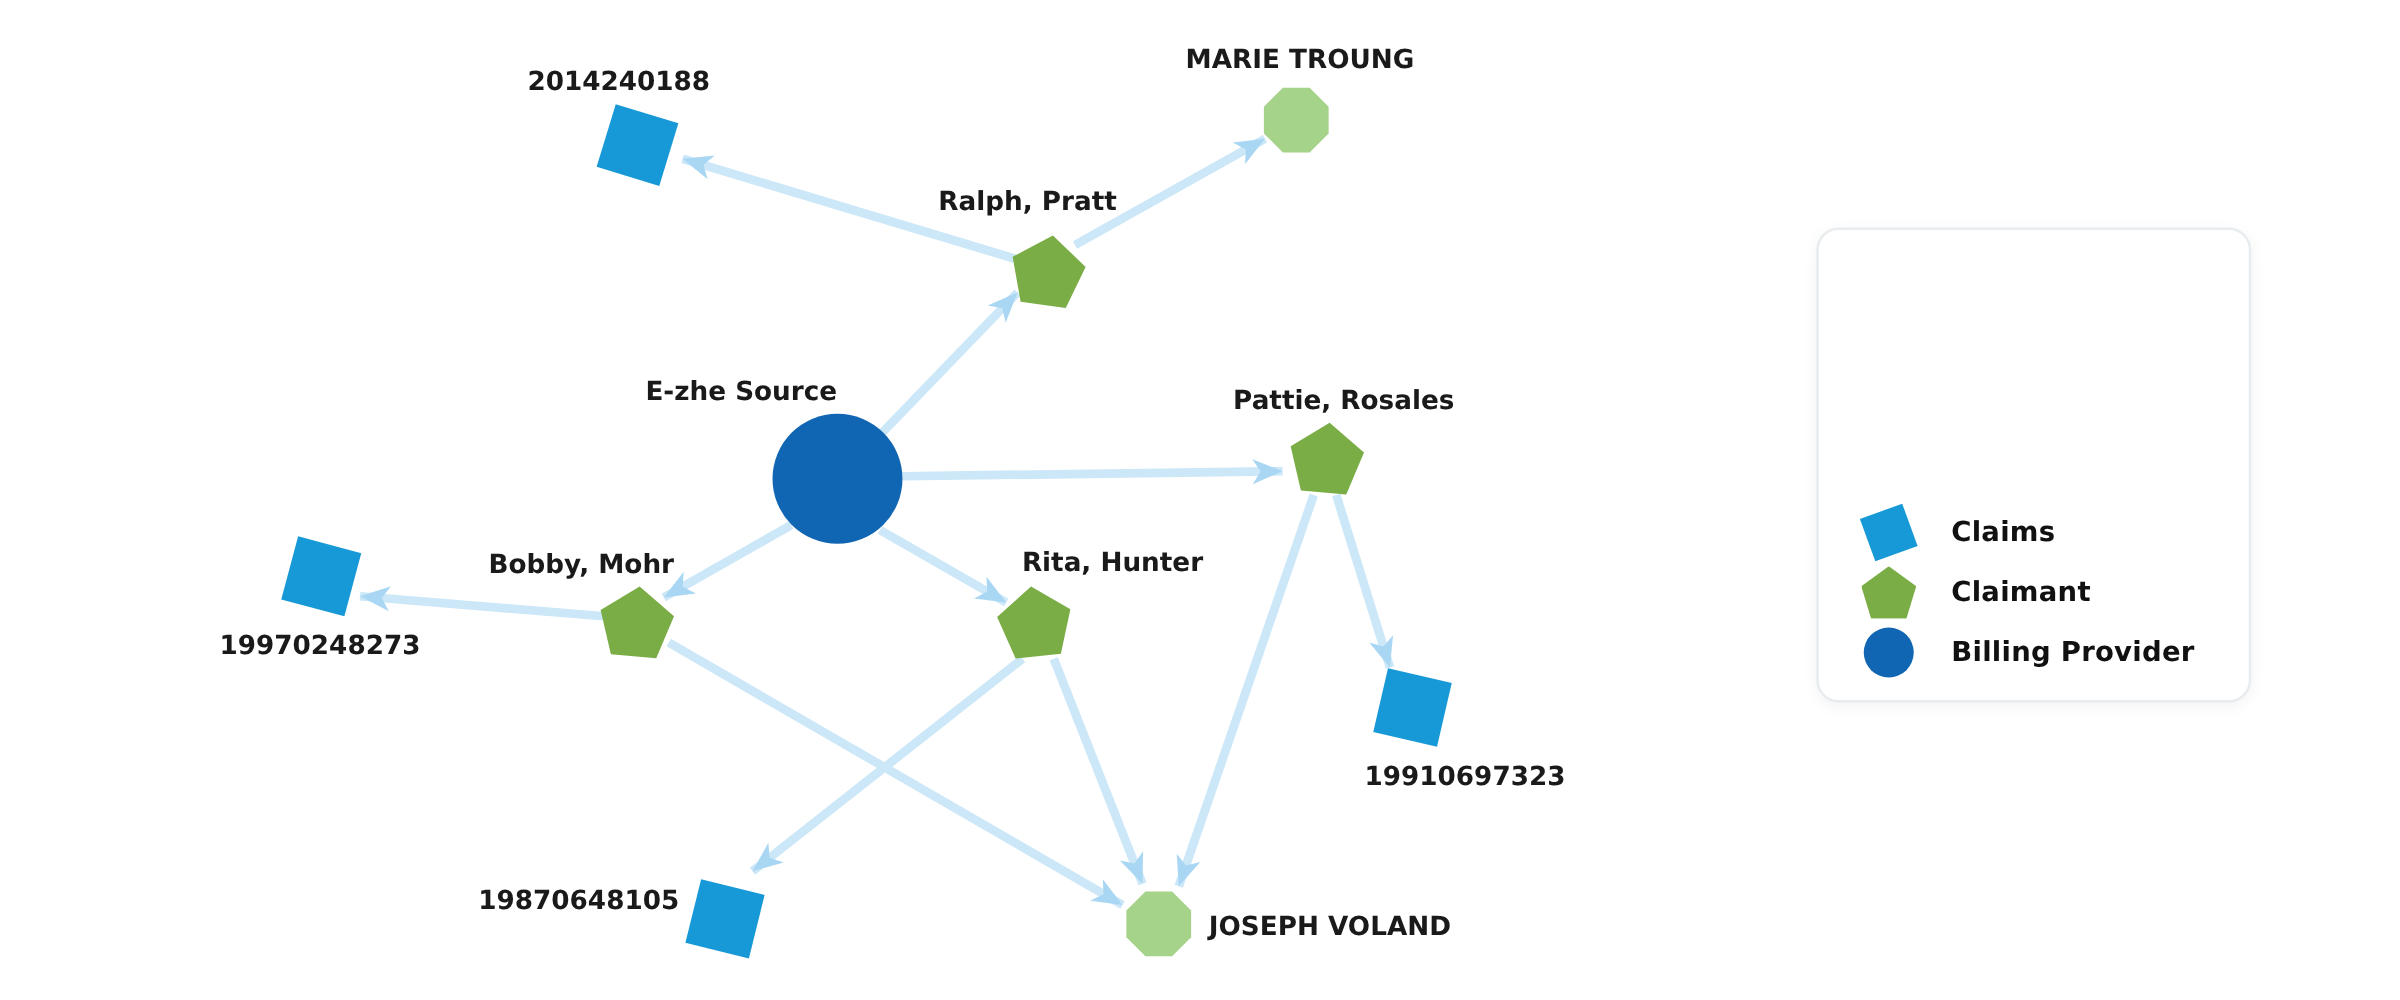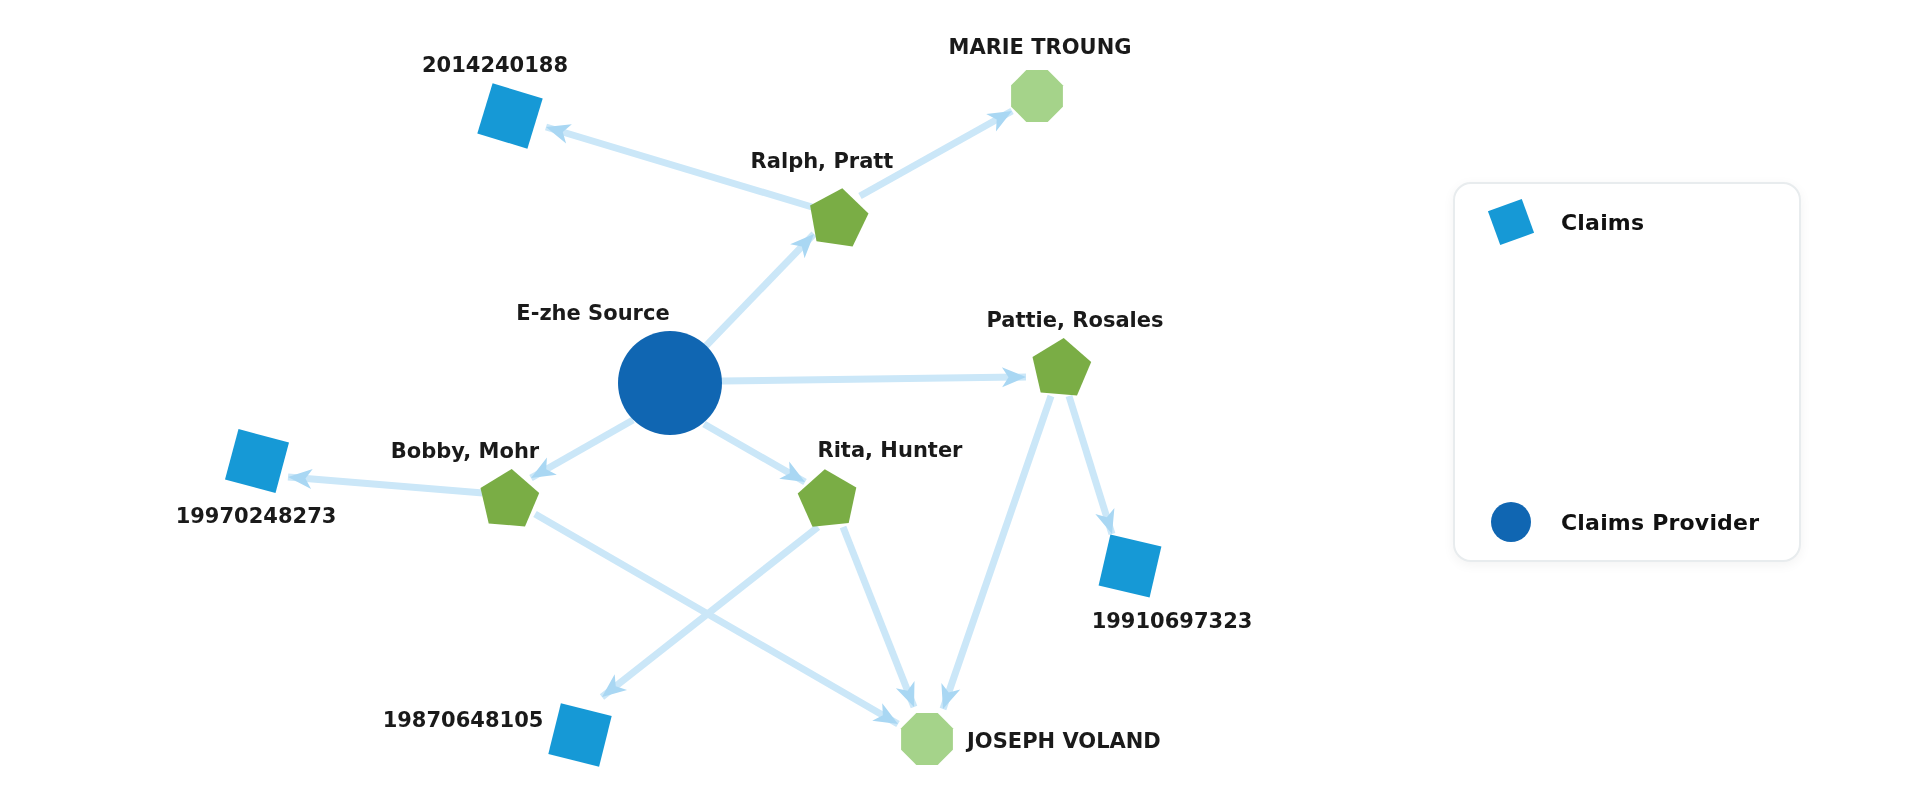--- a/index.html
+++ b/index.html
@@ -10,21 +10,21 @@
   #graph-wrap{position:absolute;left:0;top:0;width:1920px;height:800px;}
   svg{display:block;}
   .node-label{
     font-family:"DejaVu Sans","Liberation Sans",sans-serif;
     font-size:21px;font-weight:600;fill:#1a1a1a;
   }
   .legend-card{
     position:absolute;left:1453px;top:182px;width:348px;height:380px;
     background:#ffffff;border:2px solid #e8ecee;border-radius:18px;
     box-shadow:0 3px 12px rgba(0,0,0,0.05);
-    display:flex;flex-direction:column;justify-content:space-between;
+    display:flex;flex-direction:column;justify-content:flex-end;
     padding:14px 0;box-sizing:border-box;
   }
   .legend-item{
     display:flex;align-items:center;gap:26px;padding-left:32px;
   }
   .legend-icon-box{
     width:48px;height:48px;display:flex;align-items:center;justify-content:center;flex:0 0 48px;
   }
   .legend-label{
     font-size:22px;font-weight:600;color:#111111;letter-spacing:0.2px;
@@ -83,17 +83,23 @@
 
 <div class="legend-card">
   <div class="legend-item">
     <span class="legend-icon-box">
       <span class="icon-diamond" style="background: rgb(22, 153, 214);"></span>
     </span>
     <span class="legend-label">Claims</span>
   </div>
   <div class="legend-item">
     <span class="legend-icon-box">
+      <span class="icon-pentagon" style="background: rgb(122, 173, 69);"></span>
+    </span>
+    <span class="legend-label">Claimant</span>
+  </div>
+  <div class="legend-item">
+    <span class="legend-icon-box">
       <span class="icon-circle" style="background: rgb(16, 102, 178);"></span>
     </span>
-    <span class="legend-label">Claims Provider</span>
+    <span class="legend-label">Billing Provider</span>
   </div>
 </div>
 
 </body></html>

